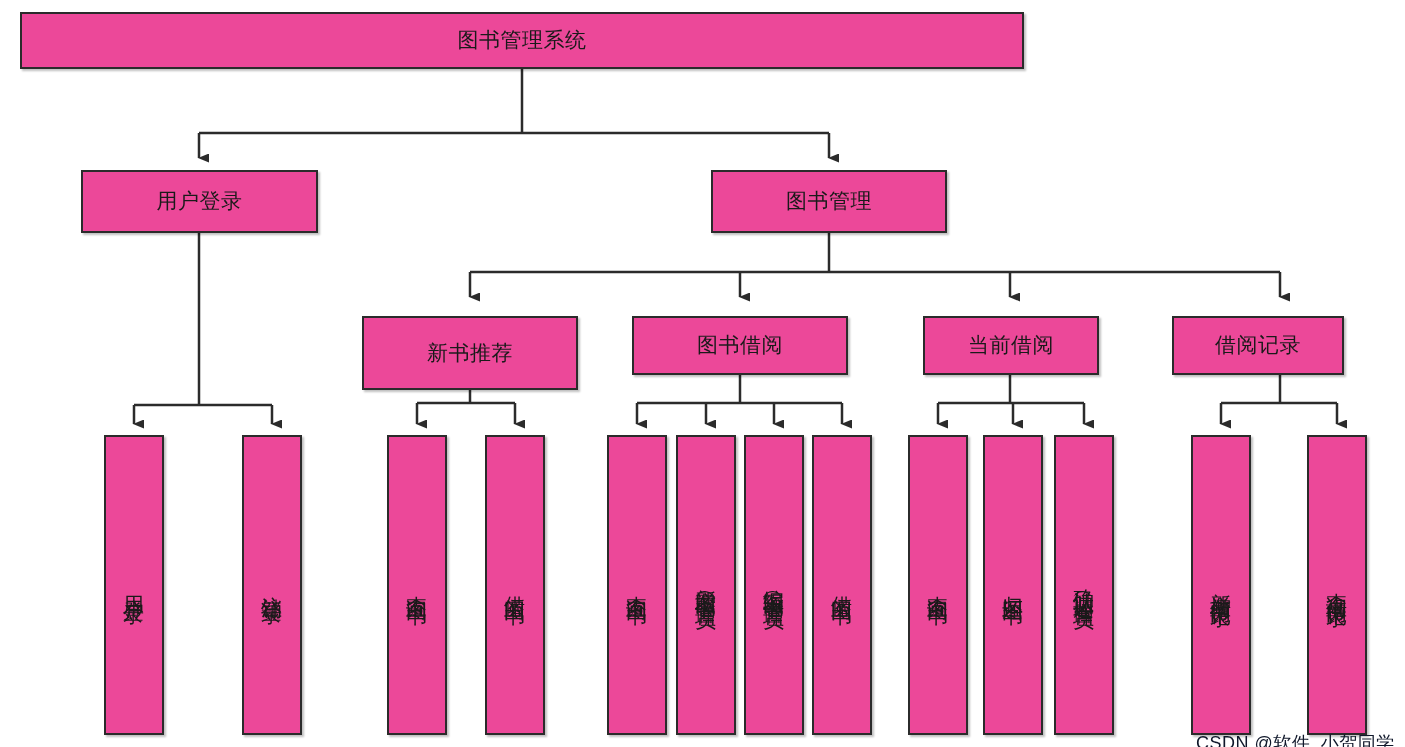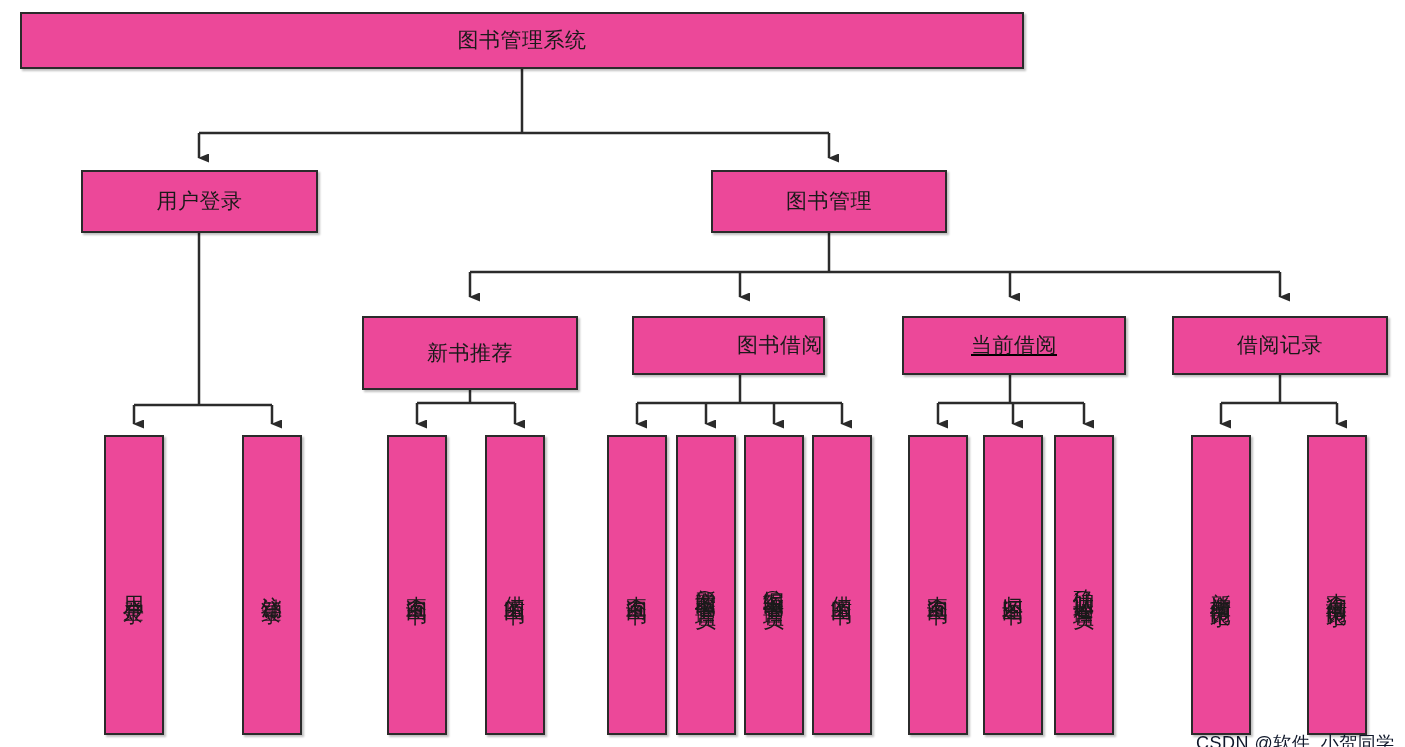--- a/index.html
+++ b/index.html
@@ -137,27 +137,27 @@
   <div class="node-box" style="left: 81px; top: 170px; width: 237px; height: 63px;">
     <span class="node-label">用户登录</span>
   </div>
   <div class="node-box" style="left: 711px; top: 170px; width: 236px; height: 63px; justify-content: center;">
     <span class="node-label">图书管理</span>
   </div>
 
   <div class="node-box" style="left: 362px; top: 316px; width: 216px; height: 74px;">
     <span class="node-label">新书推荐</span>
   </div>
-  <div class="node-box" style="left: 632px; top: 316px; width: 193px; height: 59px; justify-content: flex-end;">
+  <div class="node-box" style="left: 632px; top: 316px; width: 216px; height: 59px;">
     <span class="node-label">图书借阅</span>
   </div>
-  <div class="node-box" style="left: 902px; top: 316px; width: 224px; height: 59px; text-decoration: underline;">
+  <div class="node-box" style="left: 923px; top: 316px; width: 176px; height: 59px;">
     <span class="node-label">当前借阅</span>
   </div>
-  <div class="node-box" style="left: 1172px; top: 316px; width: 216px; height: 59px; font-family: Liberation Serif, serif;">
+  <div class="node-box" style="left: 1172px; top: 316px; width: 172px; height: 59px; font-family: Liberation Serif, serif;">
     <span class="node-label">借阅记录</span>
   </div>
 
   <div class="node-box vertical" style="left: 104px; top: 435px; width: 60px; height: 300px;">
     <span class="node-label">用户登录</span>
   </div>
   <div class="node-box vertical" style="left: 242px; top: 435px; width: 60px; height: 300px;">
     <span class="node-label">注销登录</span>
   </div>
   <div class="node-box vertical" style="left: 387px; top: 435px; width: 60px; height: 300px;">

